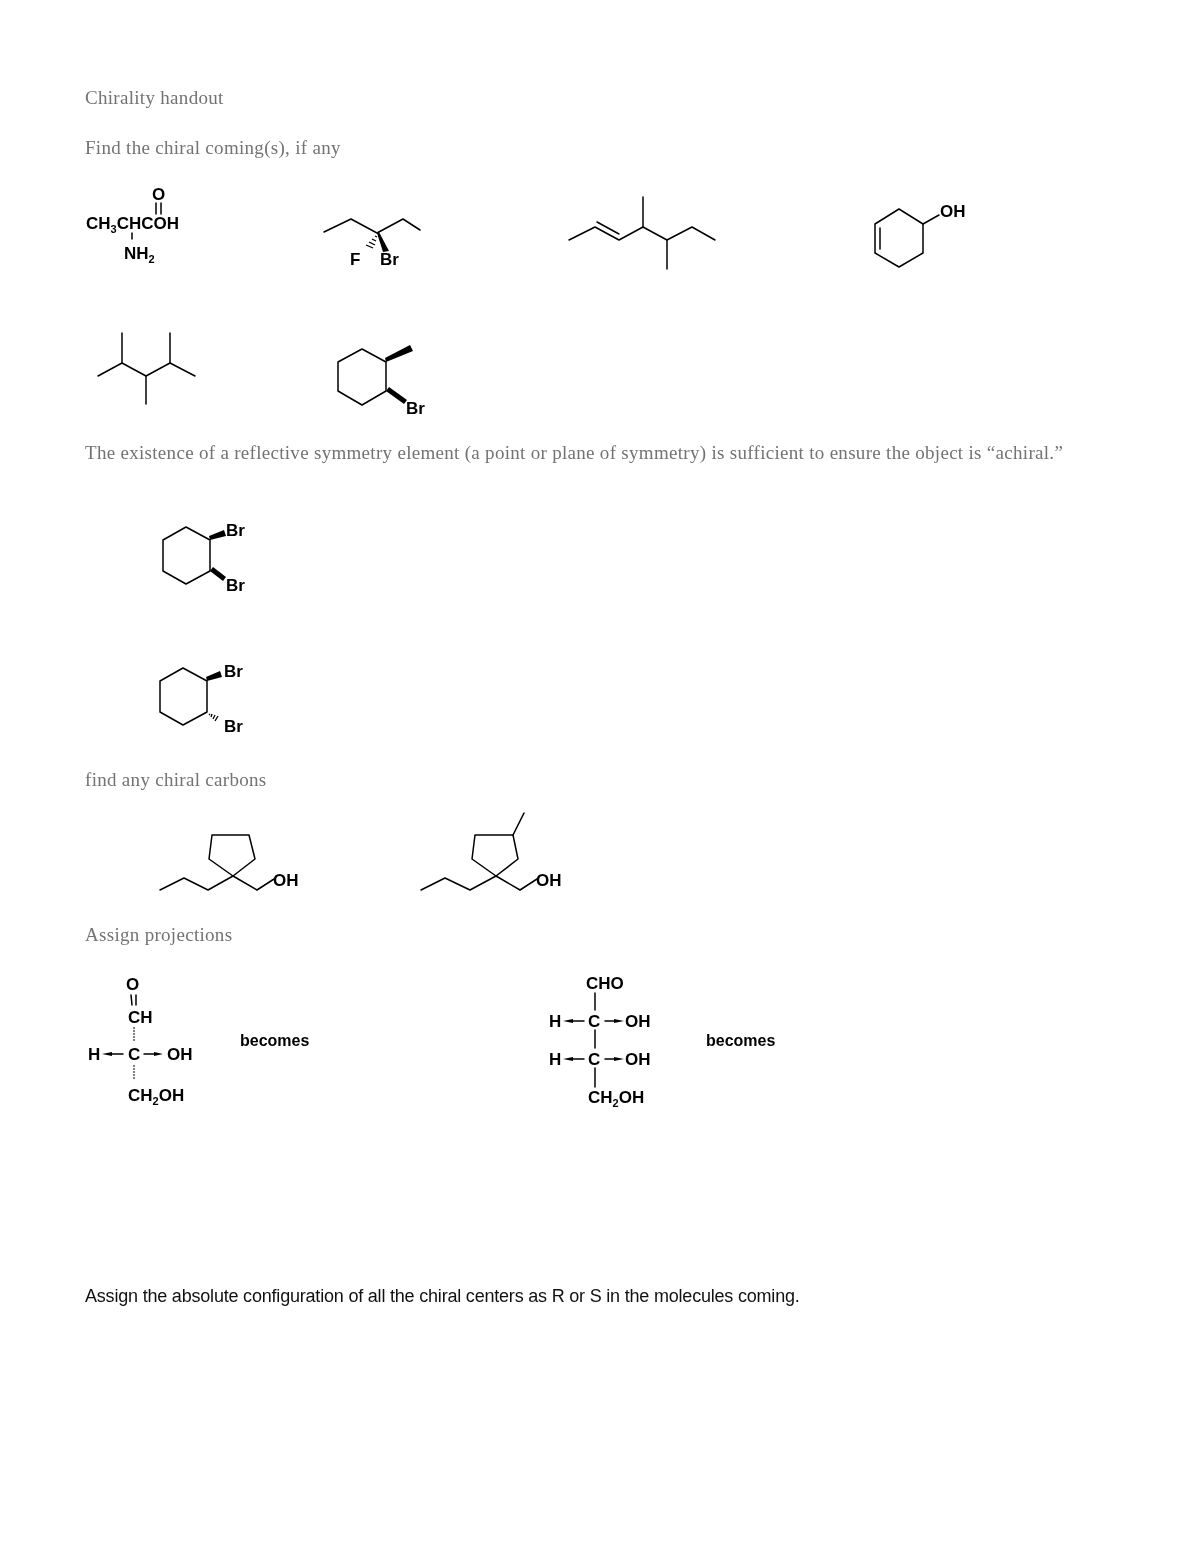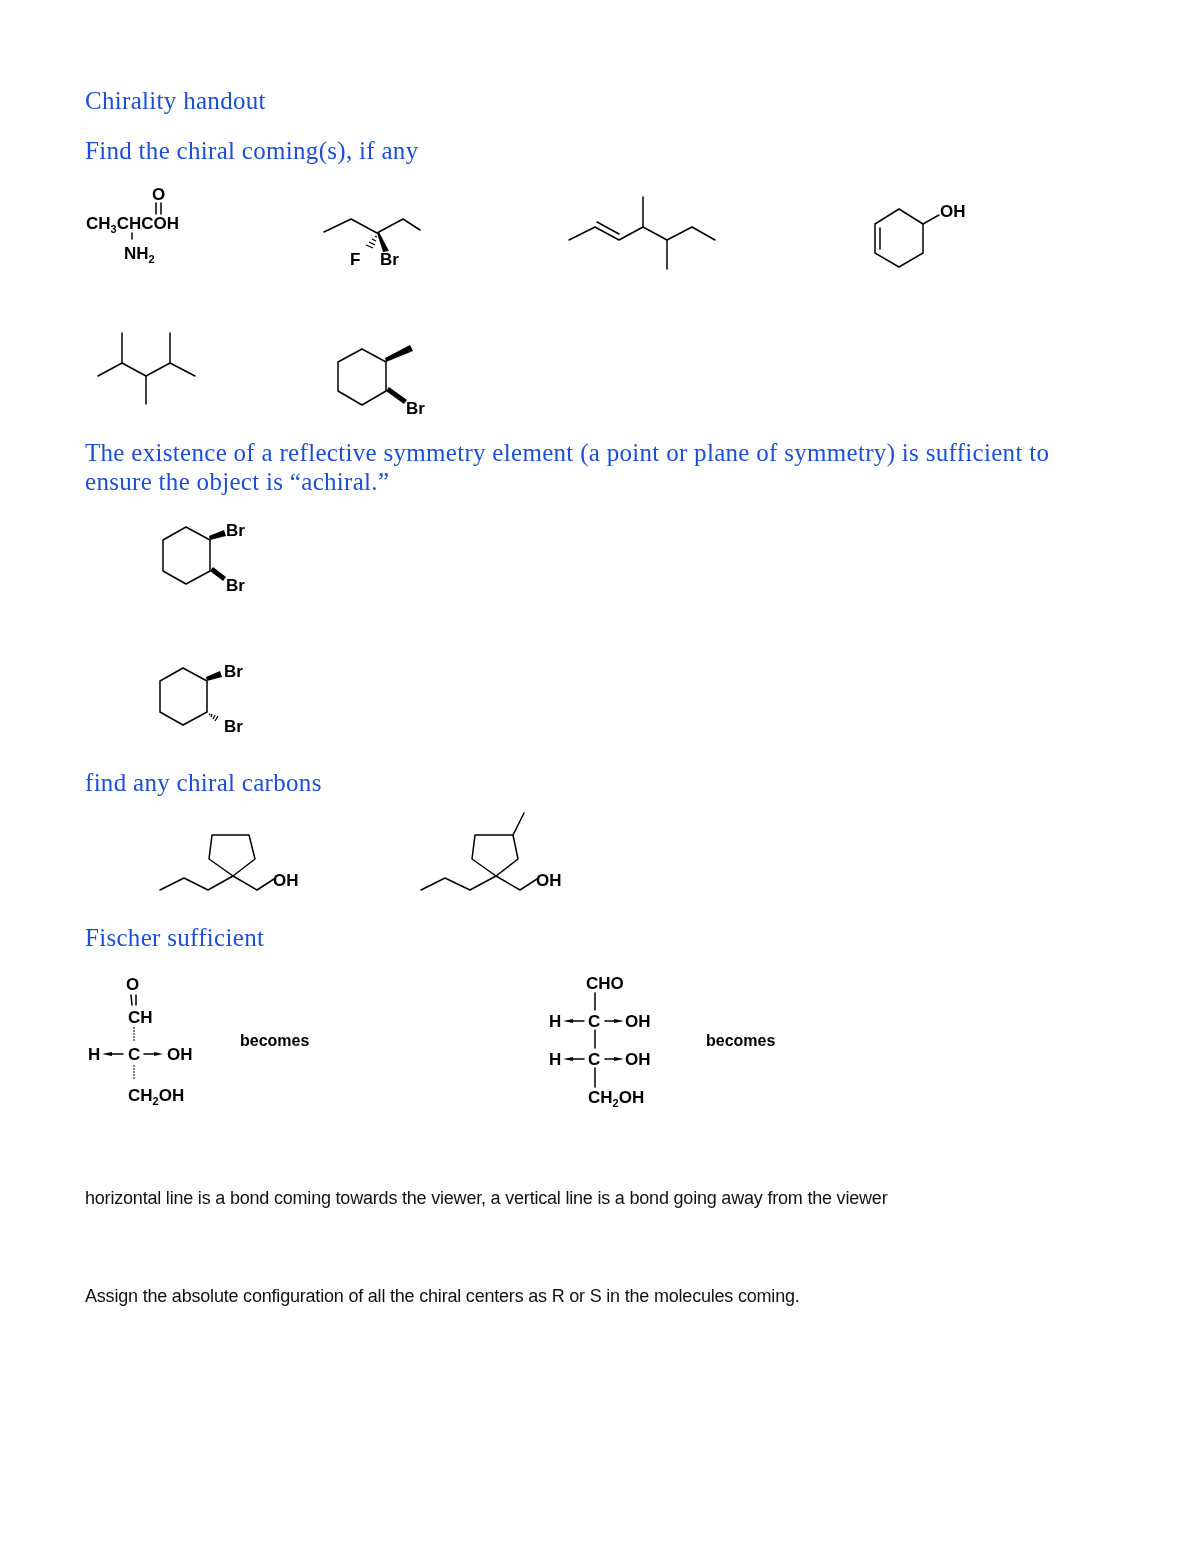--- a/index.html
+++ b/index.html
@@ -1,18 +1,18 @@
 <!DOCTYPE html>
 <html><head>
   <meta charset="utf-8">
   <style>
     html, body { margin: 0; padding: 0; background: #ffffff; }
     body { width: 1200px; height: 1553px; position: relative; overflow: hidden; }
     .page { position: absolute; left: 0; top: 0; width: 1200px; height: 1553px; background: #fff; }
-    .serif { font-family: "Liberation Serif", "DejaVu Serif", serif; font-size: 25px; color: #1d4ed8; letter-spacing: 0.3px; }
+    .serif { font-family: "Liberation Serif", "DejaVu Serif", serif; font-size: 19px; color: #737373; letter-spacing: 0.3px; }
     .sans { font-family: "Liberation Sans", "DejaVu Sans", sans-serif; font-size: 18px; color: #111; letter-spacing: -0.2px; }
     .txt { position: absolute; left: 85px; white-space: nowrap; }
     .wrap { white-space: normal; width: 1000px; line-height: 29px; }
     svg { position: absolute; overflow: visible; }
     svg text { font-family: "Liberation Sans", "DejaVu Sans", sans-serif; font-weight: bold; fill: #000; }
     .bond { stroke: #000; stroke-width: 1.5; fill: none; stroke-linecap: round; stroke-linejoin: round; }
   </style>
 </head>
 <body>
 
@@ -105,21 +105,21 @@
     <text x="115" y="56" font-size="17">OH</text>
   </svg>
 
   <svg style="left:418px;top:810px;" width="150" height="85">
     <polyline class="bond" points="106,3 95,25"></polyline>
     <polygon class="bond" points="57,25 95,25 100,49 78,66 54,49"></polygon>
     <polyline class="bond" points="3,80 27,68 52,80 78,66 102,80 119,69"></polyline>
     <text x="118" y="76" font-size="17">OH</text>
   </svg>
 
-  <div class="txt serif" style="top:924px;">Fischer sufficient</div>
+  <div class="txt serif" style="top:924px;">Assign projections</div>
 
   <svg style="left:86px;top:970px;" width="130" height="140">
     <text x="40" y="20" font-size="17">O</text>
     <line class="bond" x1="45" y1="25" x2="46" y2="35" stroke-width="1.2"></line>
     <line class="bond" x1="50" y1="25" x2="50" y2="35" stroke-width="1.2"></line>
     <text x="42" y="53" font-size="17">CH</text>
     <g stroke="#000" stroke-width="1.2">
       <line x1="47" y1="58" x2="49" y2="58"></line>
         <line x1="47" y1="61" x2="49" y2="61"></line>
         <line x1="47" y1="64" x2="49" y2="64"></line>
@@ -166,16 +166,15 @@
     <line class="bond" x1="57" y1="89" x2="66" y2="89" stroke-width="2"></line>
     <polygon points="66,87 76,89 66,91" fill="#000"></polygon>
     <text x="77" y="95" font-size="17">OH</text>
     <line class="bond" x1="47" y1="98" x2="47" y2="117" stroke-width="1.3"></line>
     <text x="40" y="133" font-size="17"><tspan>CH</tspan><tspan font-size="11" dy="4">2</tspan><tspan dy="-4">OH</tspan></text>
   </svg>
   <svg style="left:706px;top:1028px;" width="90" height="25">
     <text x="0" y="18" font-size="16">becomes</text>
   </svg>
 
-  <div class="txt sans" style="top:1188px;">horizontal line is a bond coming towards the viewer, a vertical line is a bond going away from the viewer</div>
   <div class="txt sans" style="top:1286px;">Assign the absolute configuration of all the chiral centers as R or S in the molecules coming.</div>
 
 </div>
 
 </body></html>

